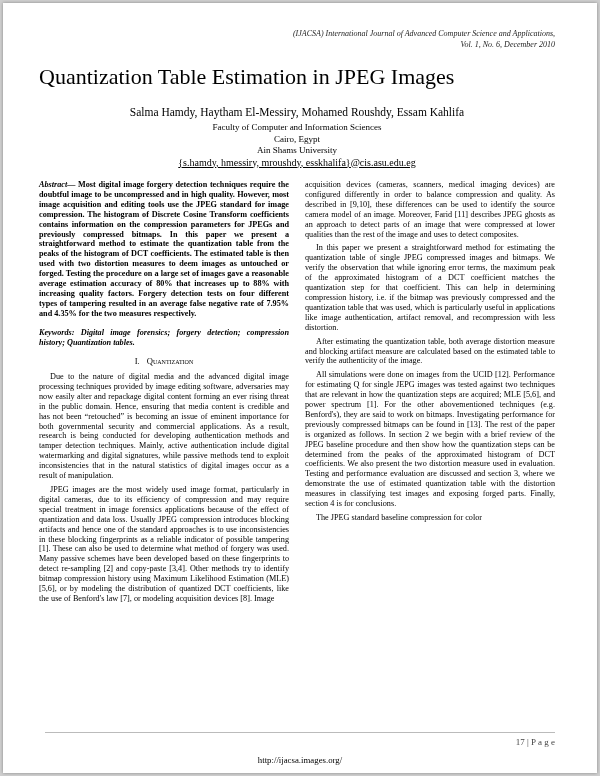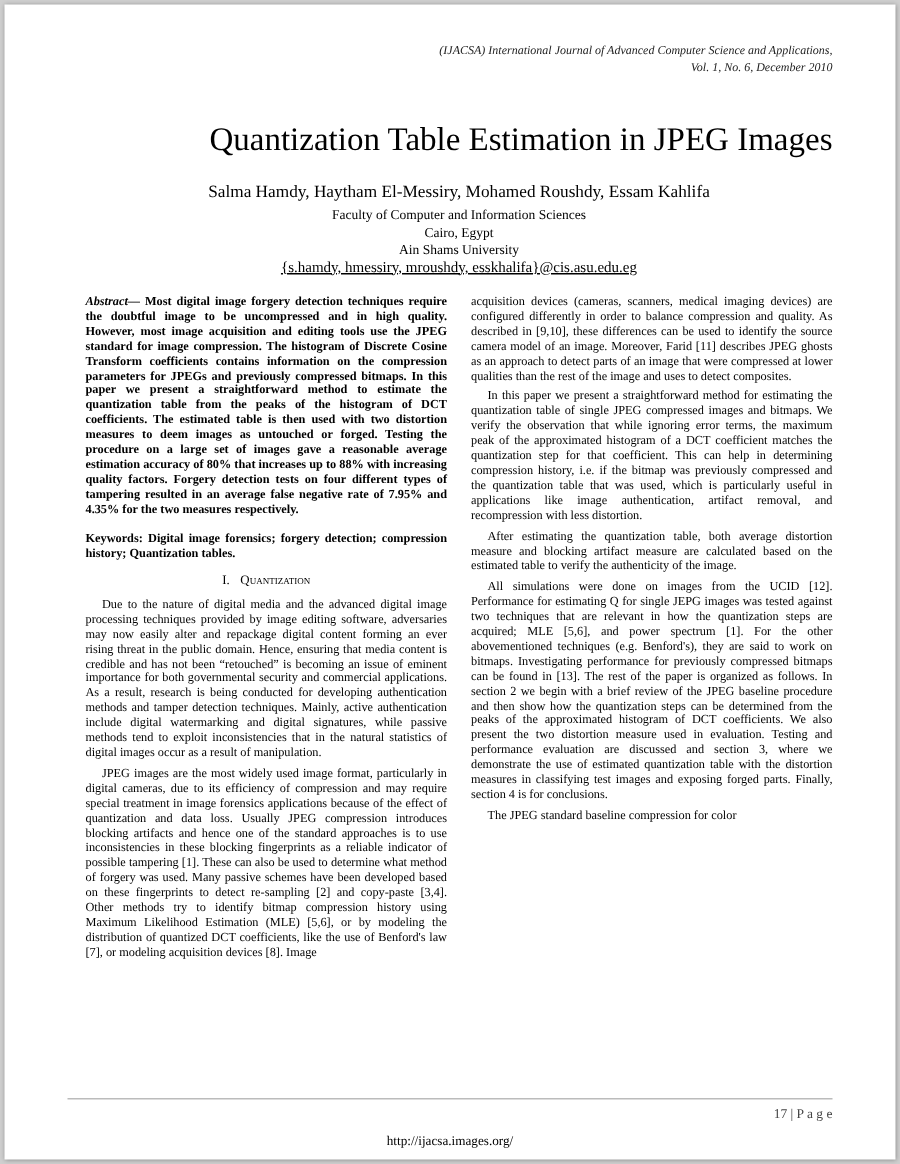--- a/index.html
+++ b/index.html
@@ -8,34 +8,34 @@
     font-family:"Liberation Serif", serif;
     -webkit-font-smoothing:antialiased;
   }
   .page{
     position:relative;
     width:594px;
     height:770px;
     margin:3px auto;
     background:#ffffff;
     box-sizing:border-box;
-    padding:26px 42px 8px 54px;
+    padding:26px 42px 8px 36px;
     box-shadow:0 0 3px rgba(0,0,0,.35);
     overflow:hidden;
   }
   .journal-header{
     text-align:right;
     font-style:italic;
     font-size:8px;
     line-height:10.5px;
     color:#222;
   }
   .paper-title{
-    margin:30px 0 0 0;
-    text-align:right;
+    margin:14px 0 0 0;
+    text-align:left;
     font-weight:400;
     font-size:22px;
     line-height:26px;
     color:#000;
   }
   .authors{
     margin-top:16px;
     text-align:center;
     font-size:11.5px;
     color:#000;
@@ -65,20 +65,21 @@
     color:#000;
   }
   p.indent{text-indent:11px;}
   p.abstract{
     font-weight:bold;
     margin-bottom:9px;
   }
   .abstract-label{font-style:italic;}
   p.keywords{
     font-weight:bold;
+    font-style:italic;
     margin-bottom:8px;
   }
   .section-heading{
     margin:7px 0 6px 0;
     text-align:center;
     font-size:8.6px;
     line-height:10.5px;
     font-weight:400;
     color:#000;
   }

